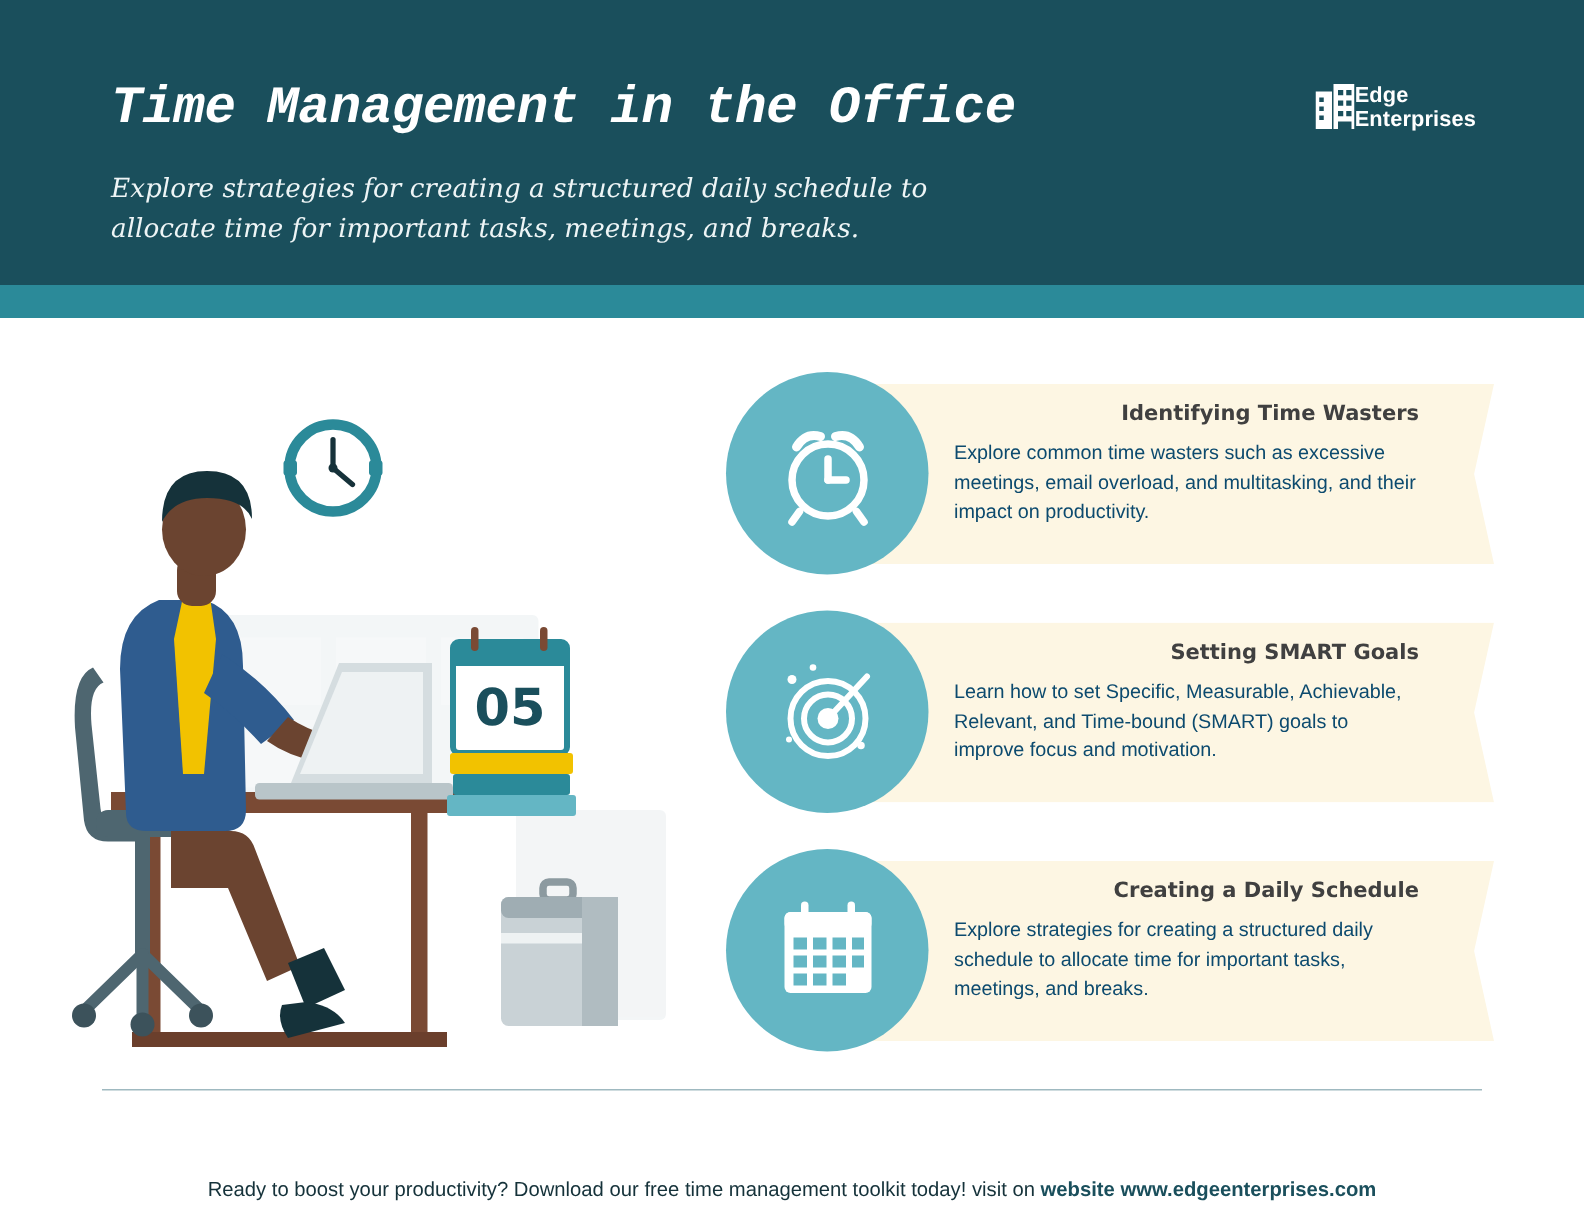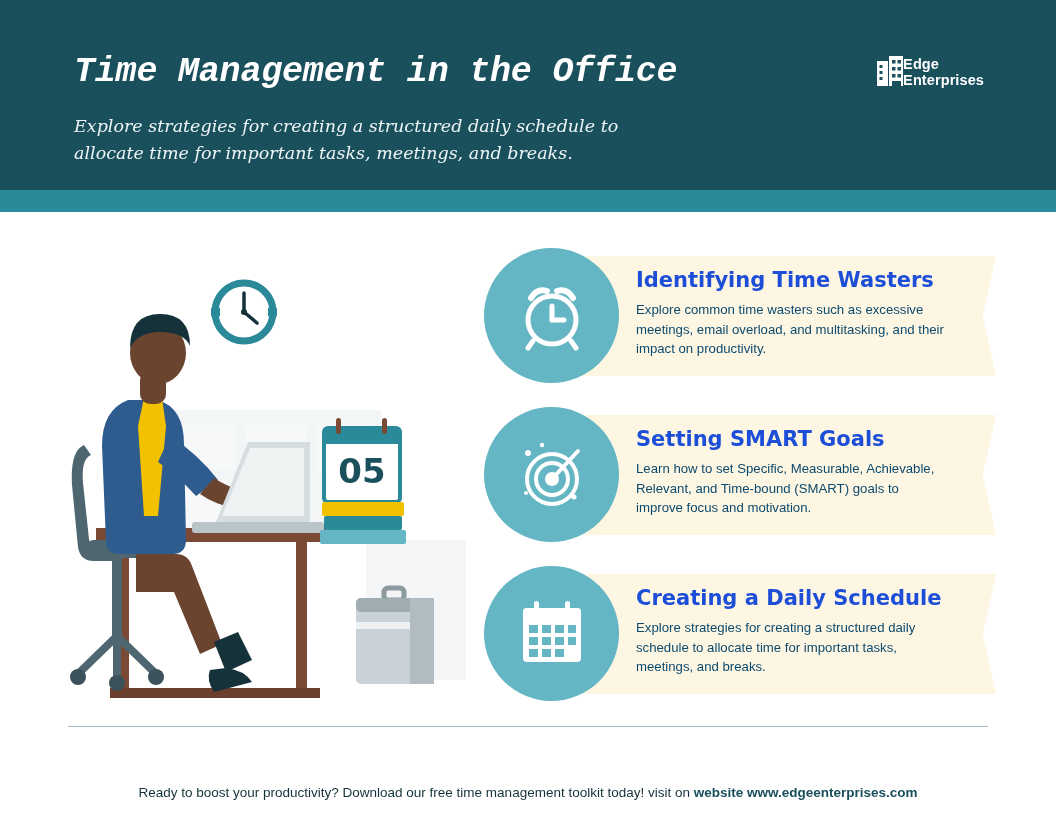--- a/index.html
+++ b/index.html
@@ -62,21 +62,21 @@
     color: #ffffff;
     font-weight: bold;
     font-size: 14.5px;
     line-height: 16px;
     letter-spacing: 0.1px;
   }
 
   
   .illustration {
     position: absolute;
-    left: 66px;
+    left: 44px;
     top: 240px;
     width: 420px;
     height: 460px;
   }
 
   
   .features {
     position: absolute;
     left: 484px;
     top: 248px;
@@ -109,23 +109,24 @@
   }
   .feature-text {
     position: absolute;
     left: 152px;
     top: 20px;
     width: 310px;
   }
   .feature-title {
     font-family: "DejaVu Sans", sans-serif;
     font-weight: bold;
-    font-size: 21px;
-    color: #1d4ed8;
+    font-size: 14px;
+    color: #404040;
     margin-bottom: 8px;
+    text-align: right;
   }
   .feature-desc {
     font-family: "Liberation Sans", sans-serif;
     font-size: 13.2px;
     line-height: 19.5px;
     color: #0c4a6e;
   }
 
   
   .footer-rule {

